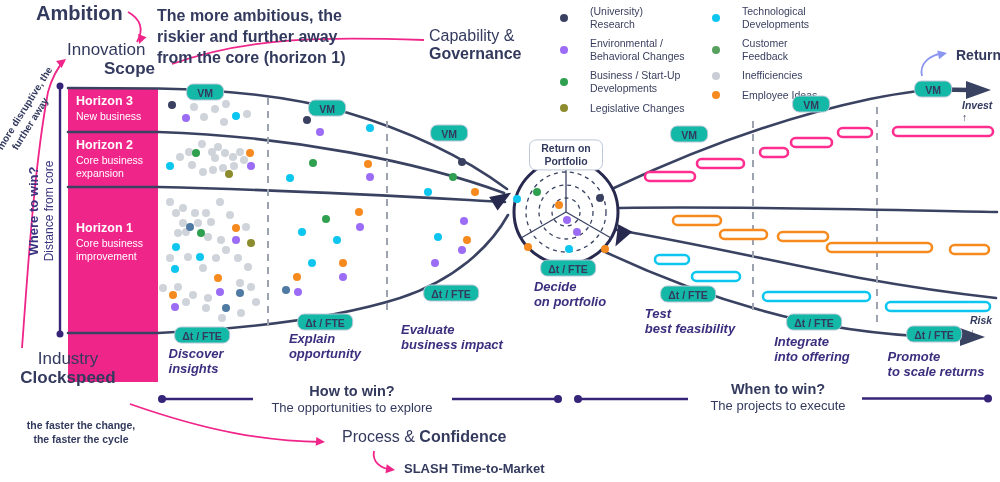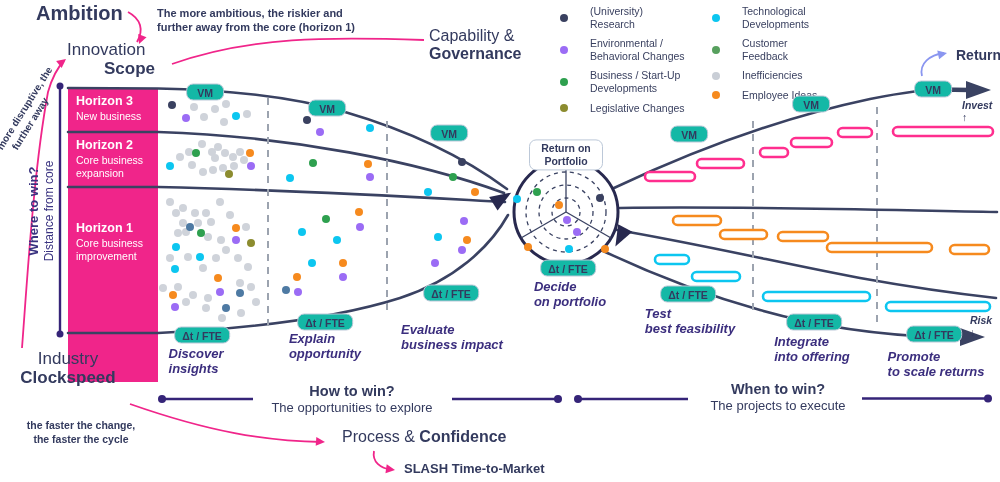--- a/index.html
+++ b/index.html
@@ -7,21 +7,21 @@
          font-family:"Liberation Sans",sans-serif;color:#333A5E;}
   .abs{position:absolute;}
   .stage > svg{position:absolute;left:0;top:0;z-index:2;}
   .hzbox{left:68px;top:88px;width:90px;height:294px;background:#F0258A;z-index:1;}
   .hz{position:absolute;left:8px;right:4px;color:#fff;}
   .hz3{top:6px}.hz2{top:50px}.hz1{top:133px}
   .hz-t{font-size:12.5px;font-weight:700;margin-bottom:2px;}
   .hz-s{font-size:10.5px;line-height:1.2;font-weight:400;}
   .txt{position:absolute;z-index:3;}
   .t-ambition{left:36px;top:2px;font-size:20px;font-weight:800;}
-  .t-note{left:157px;top:6px;width:218px;font-size:11px;font-weight:600;line-height:1.3;}
+  .t-note{left:157px;top:6px;width:218px;font-size:16px;font-weight:600;line-height:1.3;}
   .t-innovation{left:67px;top:40px;font-size:17px;}
   .t-scope{left:104px;top:59px;font-size:17px;font-weight:800;}
   .t-cap1{left:429px;top:27px;font-size:16px;}
   .t-cap2{left:429px;top:45px;font-size:16px;font-weight:800;}
   .legend{left:560px;top:5px;display:flex;gap:26px;z-index:3;}
   .lcol{display:flex;flex-direction:column;gap:7px;}
   .litem{display:flex;gap:22px;align-items:center;font-size:10.5px;font-weight:400;color:#3A4160;line-height:1.2;}
   .lcol1 .litem{width:126px;}
   .lcol2 .litem{width:114px;}
   .ldot{width:8px;height:8px;border-radius:50%;flex:none;}

